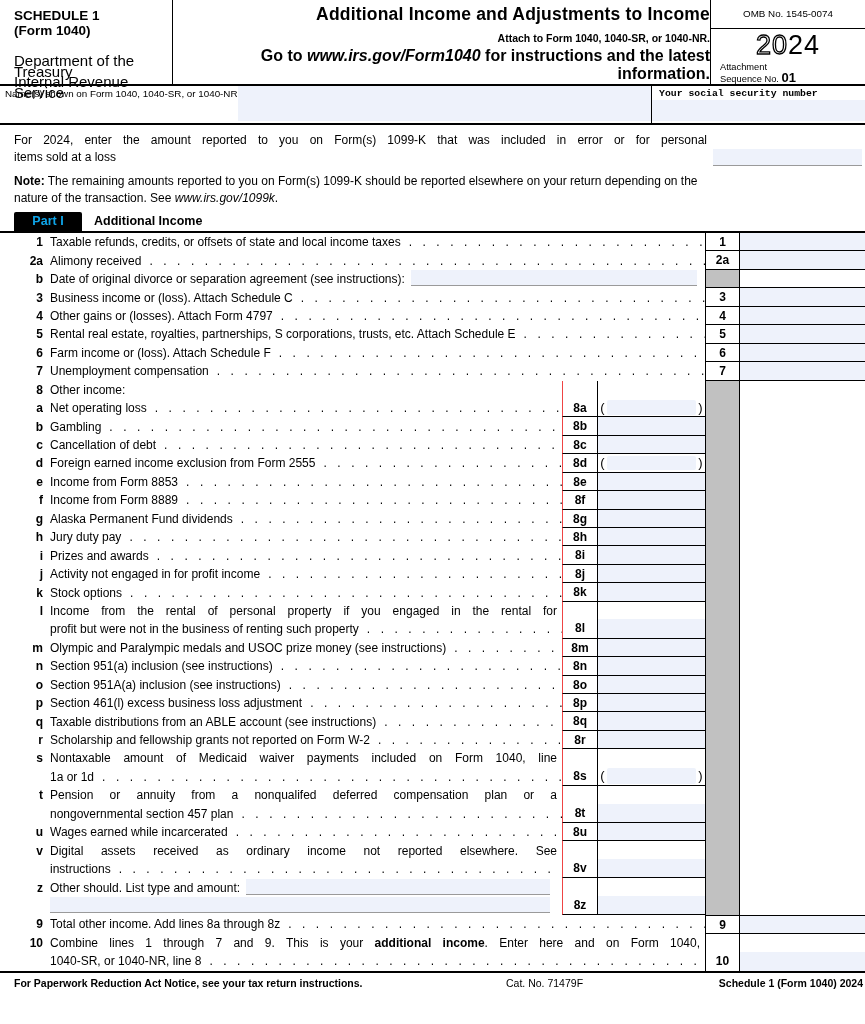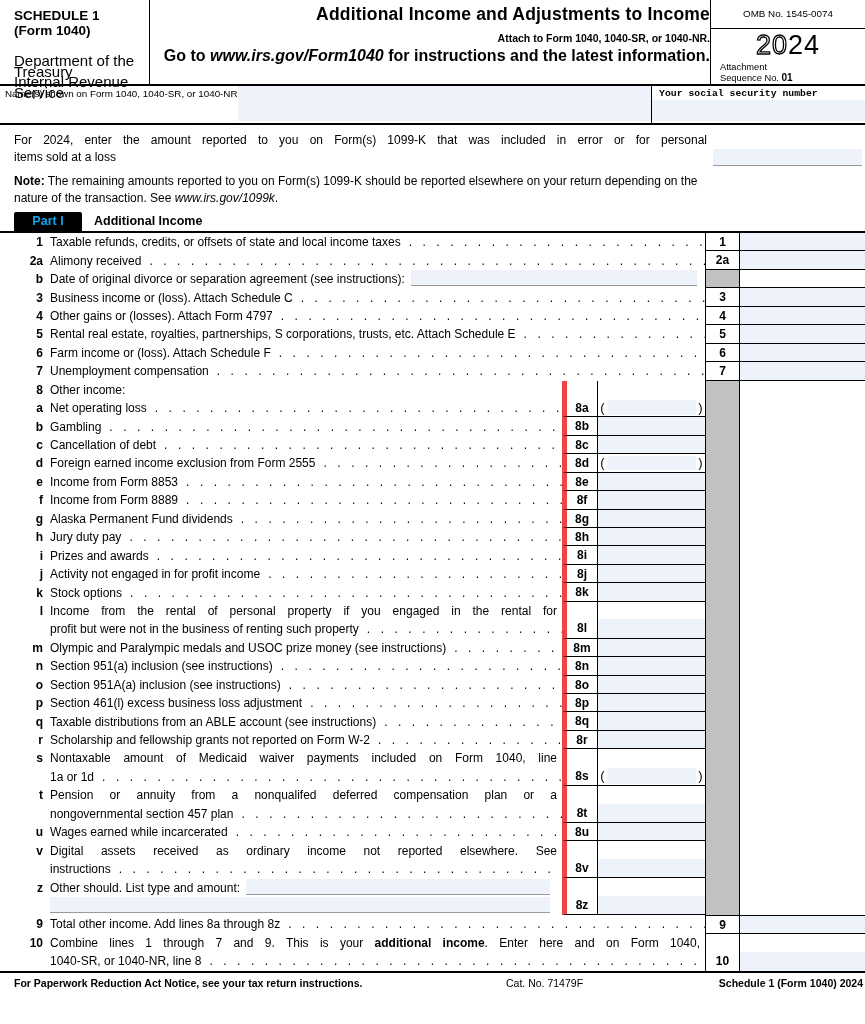--- a/index.html
+++ b/index.html
@@ -1,34 +1,34 @@
 <!DOCTYPE html>
 <html><head>
 <meta charset="utf-8">
 <style>
   html,body{margin:0;padding:0;background:#fff;}
   .page{position:relative;width:865px;height:1024px;background:#fff;color:#000;
         font-family:"Liberation Sans","DejaVu Sans",sans-serif;font-size:12px;overflow:hidden;
         --r:18.45px;--blue:#eef2fb;--gray:#c1c1c1;}
   
   .hdr{display:flex;height:86px;border-bottom:2px solid #000;box-sizing:border-box;}
-  .hdr-left{width:150px;box-sizing:border-box;border-right:1px solid #000;padding:8px 4px 0 14px;}
+  .hdr-left{width:173px;box-sizing:border-box;border-right:1px solid #000;padding:8px 4px 0 14px;}
   .sched{font-weight:bold;font-size:13.5px;line-height:15px;}
   .dept{font-size:15px;line-height:10.5px;margin-top:18px;}
   .hdr-center{flex:1;text-align:right;padding-top:4px;}
   .ftitle{font-weight:bold;font-size:17.5px;letter-spacing:.2px;}
   .attach{font-weight:bold;font-size:10.5px;margin-top:7px;}
   .goto{font-weight:bold;font-size:16px;margin-top:3px;}
   .goto i, .note i{font-style:italic;}
   .hdr-right{width:155px;box-sizing:border-box;border-left:1px solid #000;display:flex;flex-direction:column;}
   .omb{font-size:9.8px;text-align:center;padding-top:8px;height:29px;box-sizing:border-box;border-bottom:1px solid #000;}
   .year{text-align:center;font-weight:normal;font-size:27px;line-height:30px;margin-top:1px;letter-spacing:1px;}
   .y-o{color:#fff;-webkit-text-stroke:1.3px #000;}
   .attseq{font-size:9.3px;line-height:10.5px;padding-left:9px;margin-top:2px;}
-  .attseq b{font-size:10px;margin-top:8px;}
+  .attseq b{font-size:13px;margin-top:8px;}
   
   .idrow{display:flex;height:39px;border-bottom:2px solid #000;box-sizing:border-box;}
   .id-name{flex:1;border-right:1px solid #000;display:flex;flex-direction:row;}
   .id-ssn{flex:0 0 213px;display:flex;flex-direction:column;}
   .idlab{font-size:9.8px;padding:2px 0 1px 5px;}
   .id-ssn .idlab{font-weight:bold;padding-left:7px;font-family:Liberation Mono, monospace;}
   .idfield{flex:1;background:var(--blue);margin:0 0 2px 0;}
   
   .intro{display:flex;margin:7px 3px 0 14px;line-height:17px;}
   .intro-text{flex:1;min-width:0;}
@@ -58,21 +58,21 @@
   .ifield.z2{margin-left:50px;margin-right:12px;}
   .cbox{flex:0 0 35px;box-sizing:border-box;border:solid #000;border-width:0 1px 1px 1px;
         font-weight:bold;text-align:center;line-height:var(--r);}
   .cbox.grayc{background:var(--gray);}
   .cbox.tb2{border-bottom:none;display:flex;align-items:flex-end;justify-content:center;}
   .camt{flex:0 0 125px;box-sizing:border-box;background:var(--blue);border-bottom:1px solid #000;}
   .camt.plain{background:transparent;}
   .camt.tallamt{background:transparent;border-bottom:none;display:flex;flex-direction:column;}
   .hfield{height:var(--r);margin-top:auto;background:var(--blue);}
   .bt{border-top:1px solid #000 !important;}
-  .sbox{flex:0 0 35px;box-sizing:border-box;border-left:5px solid #ef4444;font-weight:bold;
+  .sbox{flex:0 0 35px;box-sizing:border-box;border-left:1px solid #ef4444;font-weight:bold;
         text-align:center;line-height:var(--r);}
   .sbox.tb{display:flex;align-items:flex-end;justify-content:center;}
   .sfield{flex:0 0 108px;box-sizing:border-box;border-left:1px solid #000;display:flex;}
   .sfield.col{flex-direction:column;}
   .bb{border-bottom:1px solid #000;}
   .sfill{flex:1;height:100%;background:var(--blue);}
   .pn{flex:none;width:9px;text-align:center;font-size:13px;line-height:var(--r);}
   .inset{flex:1;background:var(--blue);margin:1.5px 0;border-radius:2px;height:auto;}
   .spacer{flex:1;}
   .sbot{height:var(--r);display:flex;}

